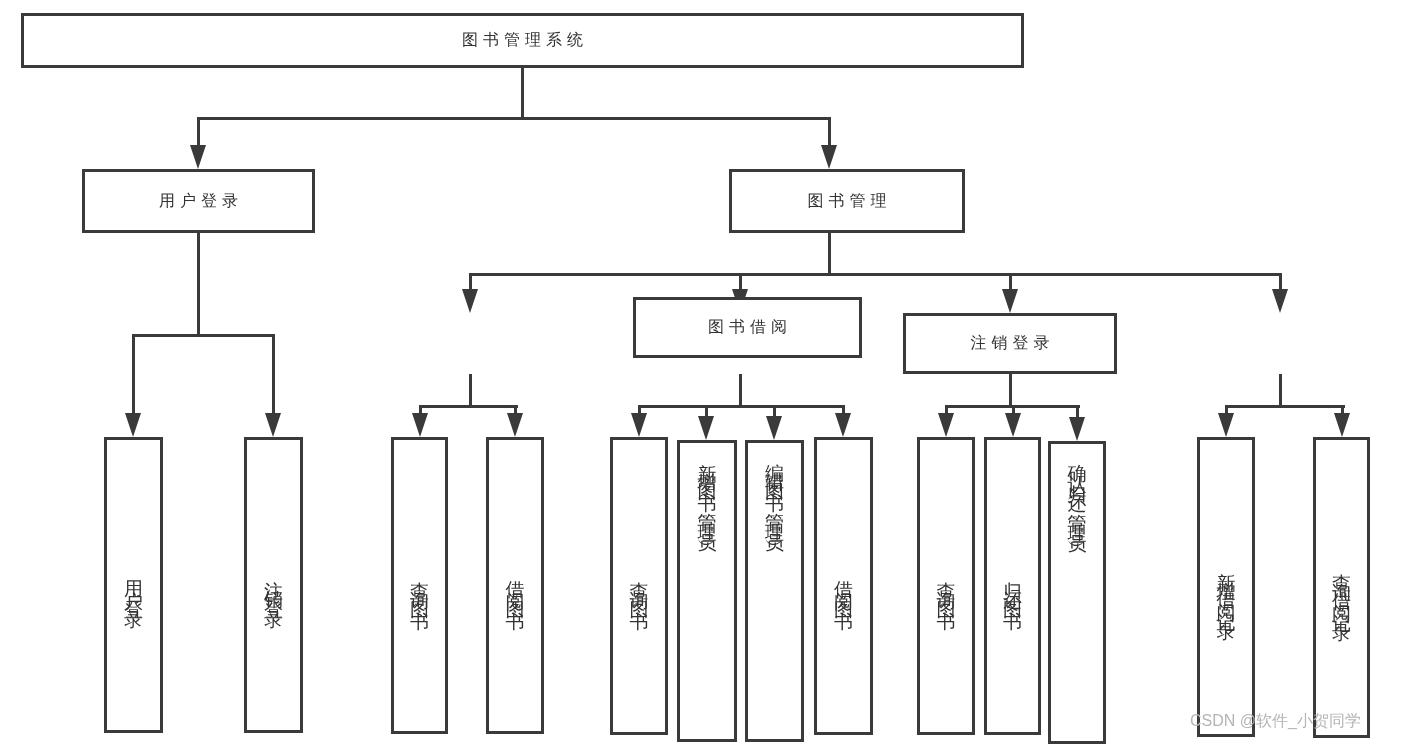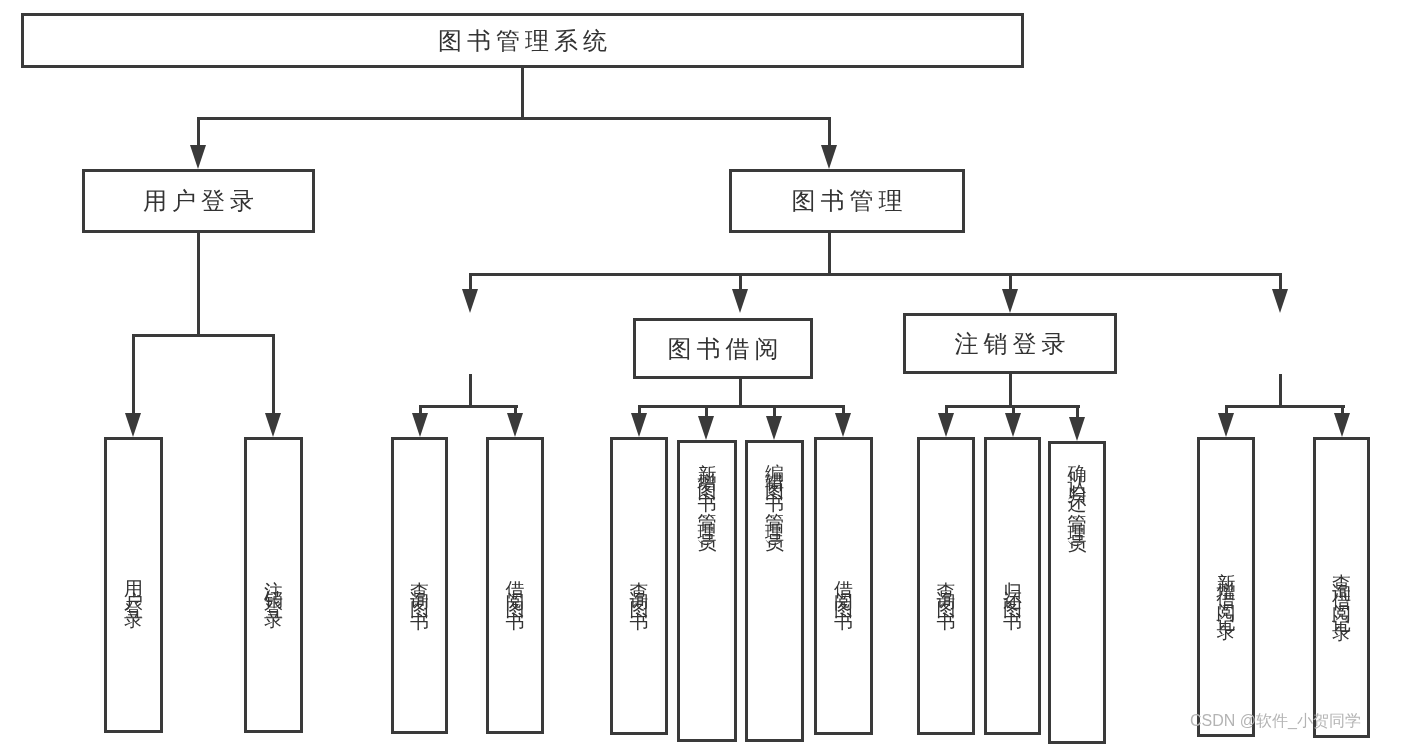--- a/index.html
+++ b/index.html
@@ -6,21 +6,21 @@
   .canvas{
     position:relative;width:1405px;height:747px;background:#ffffff;
     font-family:"Liberation Sans", sans-serif;overflow:hidden;
   }
   .node{
     position:absolute;box-sizing:border-box;
     border:3px solid #3a3a3a;background:#ffffff;
     display:flex;align-items:center;justify-content:center;
     color:#333333;
   }
-  .hlabel{font-size:24px;letter-spacing:5px;text-indent:5px;white-space:nowrap;}
+  .hlabel{font-size:16px;letter-spacing:5px;text-indent:5px;white-space:nowrap;}
   .vnode .vlabel{
     writing-mode:vertical-rl;text-orientation:mixed;
     font-size:19px;letter-spacing:10px;line-height:1.05;white-space:nowrap;
   }
   .vnode.vtop{align-items:flex-start;}
   .vnode.vtop .vlabel{padding-top:5px;}
   .ln{position:absolute;background:#3a3a3a;}
   .ln.v{width:3px;}
   .ln.h{height:3px;}
   .arrow{
@@ -101,21 +101,21 @@
     <span class="hlabel">图书管理系统</span>
   </div>
 
   <div class="node" style="left:82px;top:169px;width:233px;height:64px">
     <span class="hlabel">用户登录</span>
   </div>
   <div class="node" style="left:729px;top:169px;width:236px;height:64px">
     <span class="hlabel">图书管理</span>
   </div>
 
-  <div class="node" style="left:633px;top:318px;width:180px;height:61px">
+  <div class="node" style="left:633px;top:297px;width:229px;height:61px">
     <span class="hlabel">图书借阅</span>
   </div>
   <div class="node" style="left:903px;top:313px;width:214px;height:61px">
     <span class="hlabel">注销登录</span>
   </div>
 
   <div class="node vnode" style="left:104px;top:437px;width:59px;height:296px">
     <span class="vlabel">用户登录</span>
   </div>
   <div class="node vnode" style="left:244px;top:437px;width:59px;height:296px">

